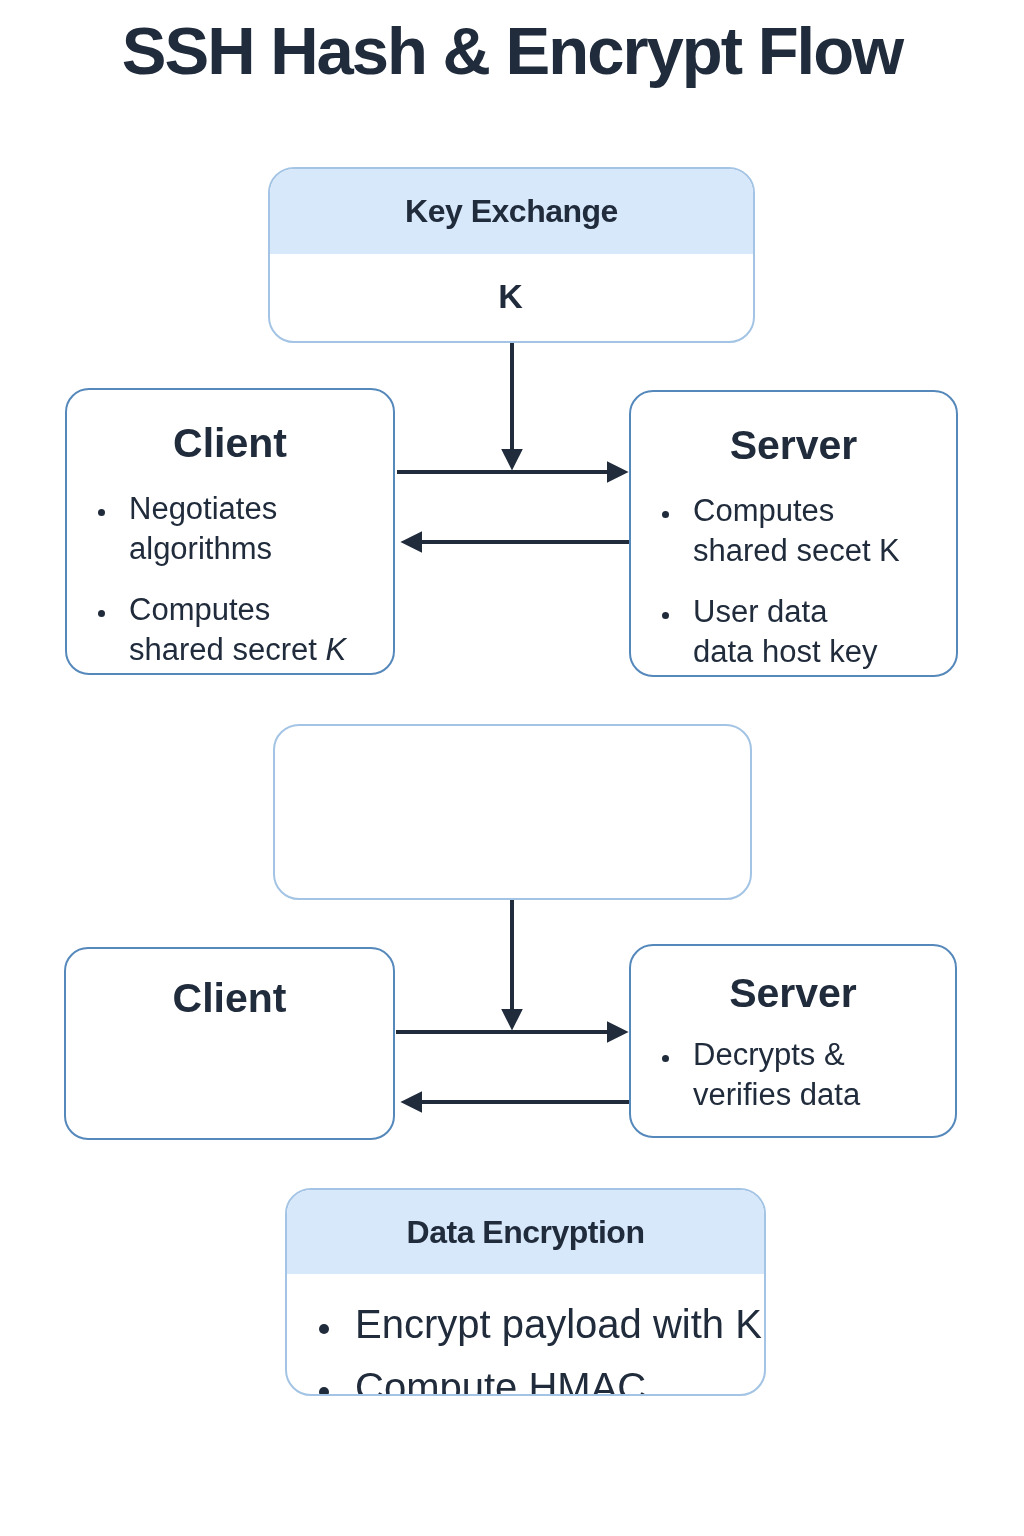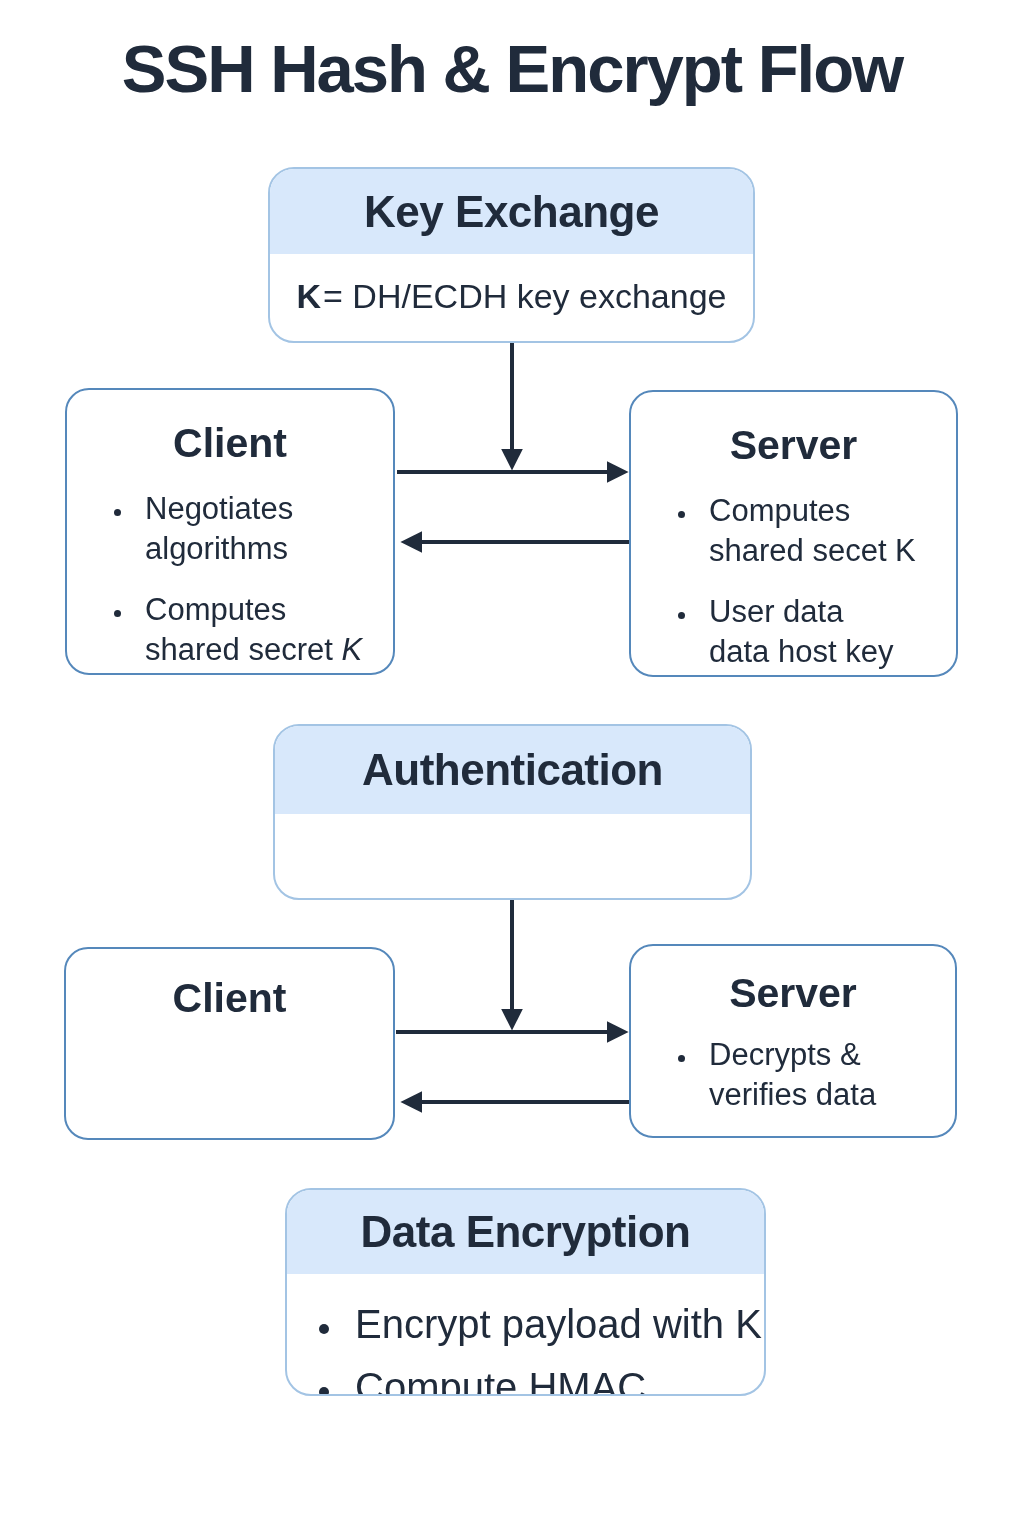--- a/index.html
+++ b/index.html
@@ -8,33 +8,33 @@
     --stage-border:#a3c4e4;
     --node-border:#5588bb;
     --arrow:#202b3b;
   }
   html,body{margin:0;padding:0;background:#ffffff;}
   .canvas{
     position:relative;width:1024px;height:1536px;background:#ffffff;
     font-family:"Liberation Sans",sans-serif;color:var(--ink);overflow:hidden;
   }
   .title{
-    position:absolute;top:30px;left:0;width:100%;text-align:center;
+    position:absolute;top:12px;left:0;width:100%;text-align:center;
     font-size:67px;font-weight:bold;letter-spacing:-2px;margin:0;
   }
   svg.arrows{position:absolute;left:0;top:0;pointer-events:none;}
 
   
   .stage{
     position:absolute;border:2px solid var(--stage-border);border-radius:26px;
     background:#ffffff;box-sizing:border-box;overflow:hidden;
   }
   .stage .hd{
     background:var(--accent-fill);display:flex;align-items:center;justify-content:center;
-    font-weight:bold;font-size:44px;letter-spacing:-0.5px;
+    font-weight:bold;font-size:32px;letter-spacing:-0.5px;
   }
   .stage .bd{display:flex;align-items:center;justify-content:center;font-size:34px;}
   .stage .bd b{margin-right:2px;}
 
   #kex{left:268px;top:167px;width:487px;height:176px;}
   #kex .hd{height:85px;} #kex .bd{height:85px;}
 
   #auth{left:273px;top:724px;width:479px;height:176px;}
   #auth .hd{height:88px;} #auth .bd{height:82px;}
 
@@ -43,21 +43,21 @@
   #enc .bd{display:block;height:auto;padding:28px 0 0 28px;font-size:40px;}
   #enc ul{margin:0;padding-left:30px;list-style:disc;}
   #enc li{margin-bottom:18px;padding-left:10px;}
 
   
   .node{
     position:absolute;border:2px solid var(--node-border);border-radius:24px;
     background:#ffffff;box-sizing:border-box;padding-top:30px;
   }
   .node h3{margin:0 0 22px 0;text-align:center;font-size:41px;font-weight:bold;}
-  .node ul{margin:16px;padding-left:52px;list-style:disc;font-size:31px;line-height:1.3;}
+  .node ul{margin:0;padding-left:52px;list-style:disc;font-size:31px;line-height:1.3;}
   .node li{margin-bottom:20px;padding-left:10px;}
   li::marker{font-size:0.8em;color:var(--ink);}
   .k-it{font-style:italic;}
 
   #client1{left:65px;top:388px;width:330px;height:287px;}
   #server1{left:629px;top:390px;width:329px;height:287px;}
   #client2{left:64px;top:947px;width:331px;height:193px;padding-top:26px;}
   #server2{left:629px;top:944px;width:328px;height:194px;padding-top:24px;}
   #client2 h3,#server2 h3{margin-bottom:18px;}
 </style>
@@ -79,21 +79,20 @@
     <line x1="629" y1="542" x2="407" y2="542" stroke="#202b3b" stroke-width="4" marker-end="url(#ah)"></line>
     <line x1="512" y1="900" x2="512" y2="1024" stroke="#202b3b" stroke-width="4" marker-end="url(#ah)"></line>
     <line x1="396" y1="1032" x2="622" y2="1032" stroke="#202b3b" stroke-width="4" marker-end="url(#ah)"></line>
     <line x1="629" y1="1102" x2="407" y2="1102" stroke="#202b3b" stroke-width="4" marker-end="url(#ah)"></line>
   </svg>
 
   <div class="stage" id="kex">
     <div class="hd">Key Exchange</div>
     <div class="bd">
       <b>K</b>
-      <span>= DH/ECDH key exchange</span>
     </div>
   </div>
 
   <div class="node" id="client1">
     <h3>Client</h3>
     <ul>
       <li>
         <span>Negotiates</span><br>
         <span>algorithms</span>
       </li>
@@ -112,21 +111,20 @@
         <span>shared secet K</span>
       </li>
       <li>
         <span>User data</span><br>
         <span>data host key</span>
       </li>
     </ul>
   </div>
 
   <div class="stage" id="auth">
-    <div class="hd">Authentication</div>
   </div>
 
   <div class="node" id="client2">
     <h3>Client</h3>
   </div>
 
   <div class="node" id="server2">
     <h3>Server</h3>
     <ul>
       <li>

